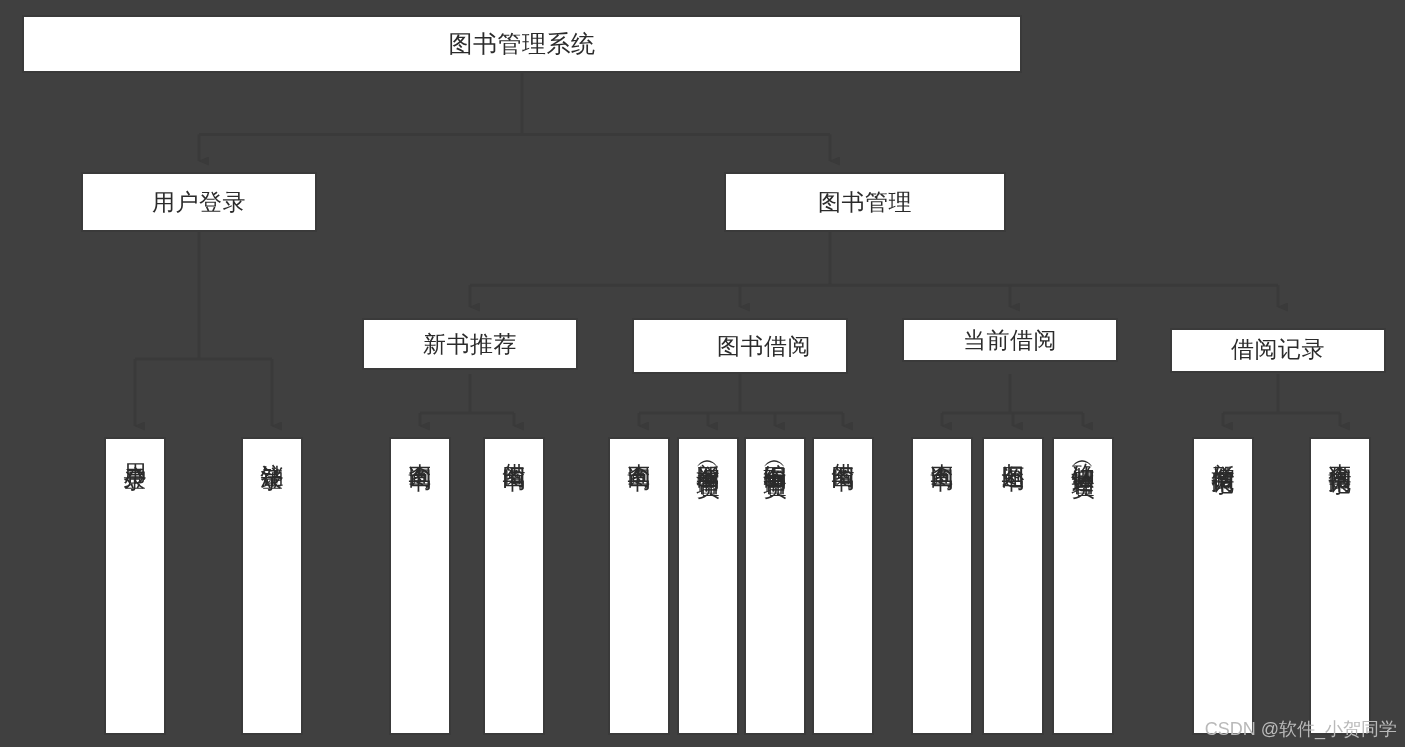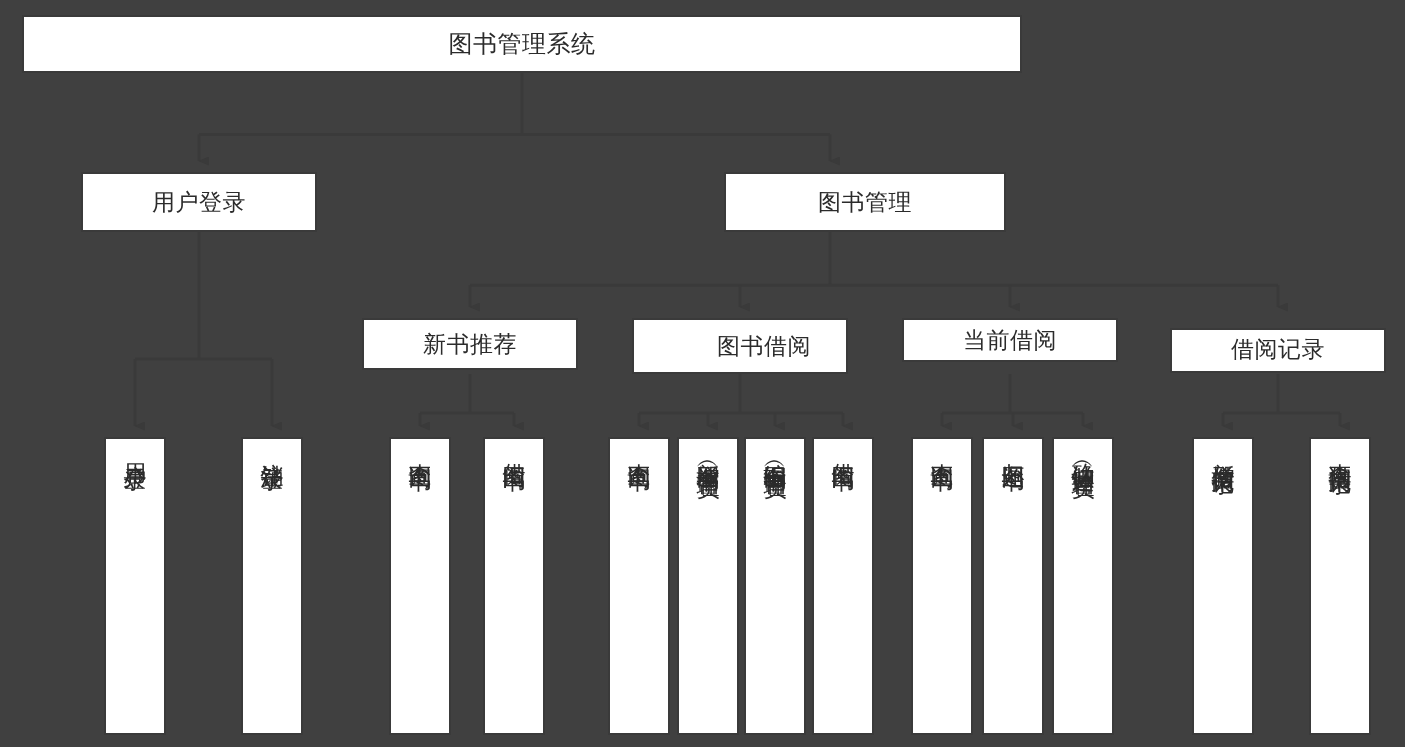--- a/index.html
+++ b/index.html
@@ -175,13 +175,14 @@
         <div class="node-label">确认归还（管理员）</div>
       </div>
       <div class="node vertical" style="left: 1192px; top: 437px; width: 62px; height: 298px;">
         <div class="node-label">新增借阅记录</div>
       </div>
       <div class="node vertical" style="left: 1309px; top: 437px; width: 62px; height: 298px;">
         <div class="node-label">查询借阅记录</div>
       </div>
     </div>
 
+  <div class="watermark">CSDN @软件_小贺同学</div>
 </div>
 
 </body></html>

